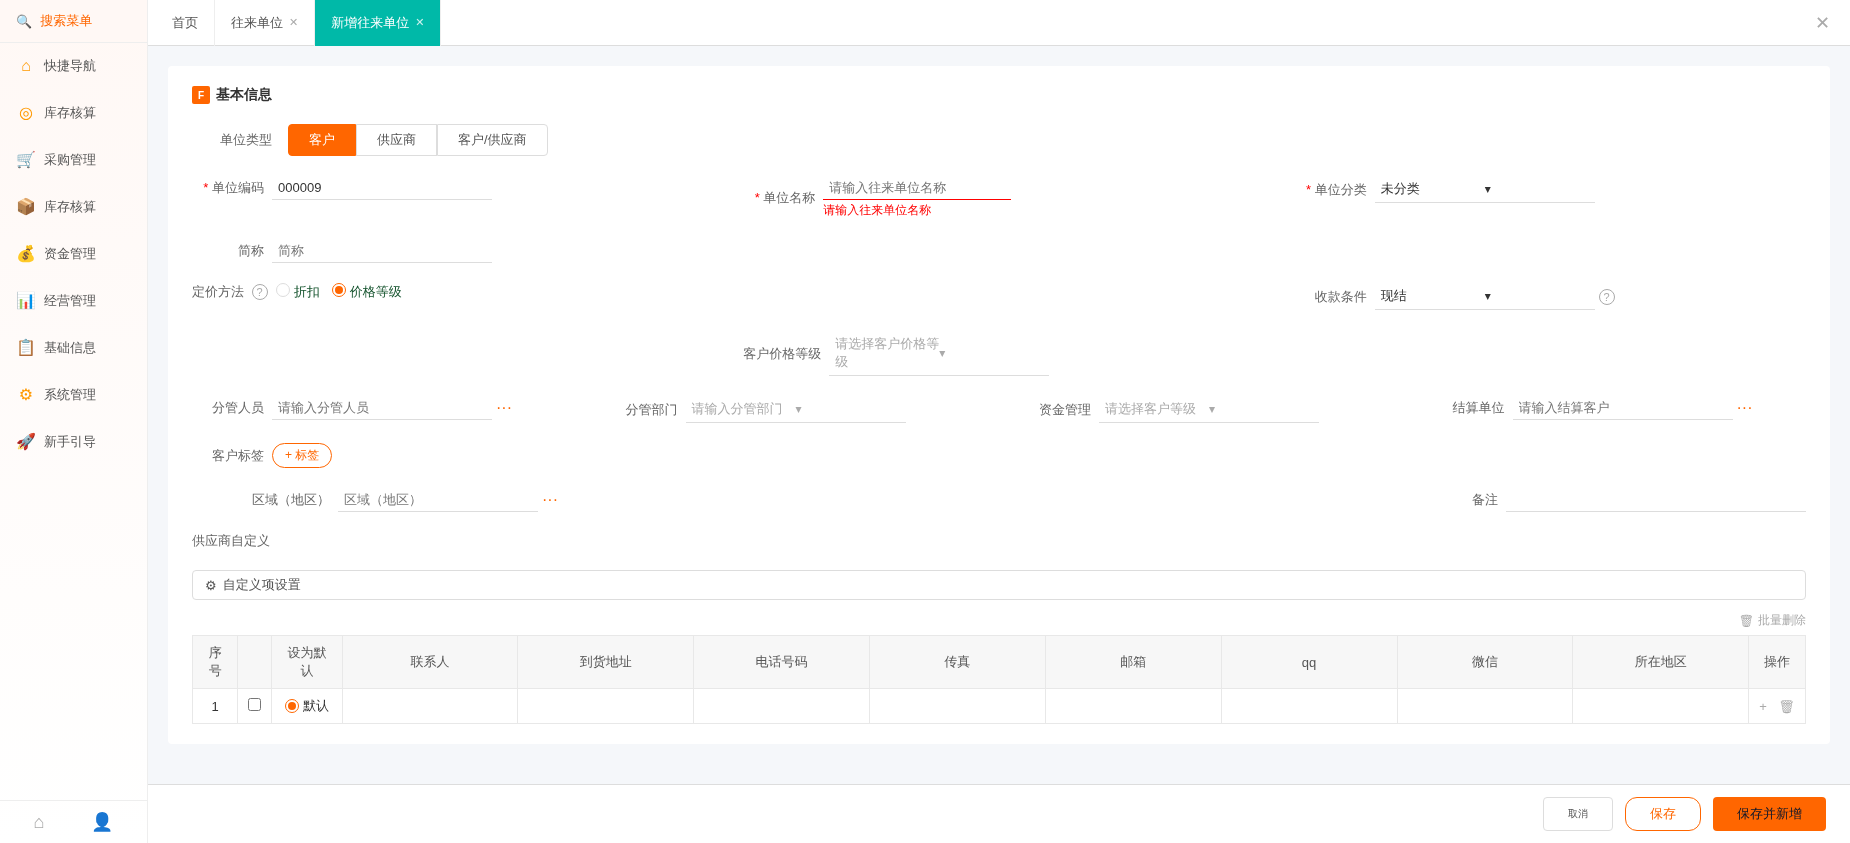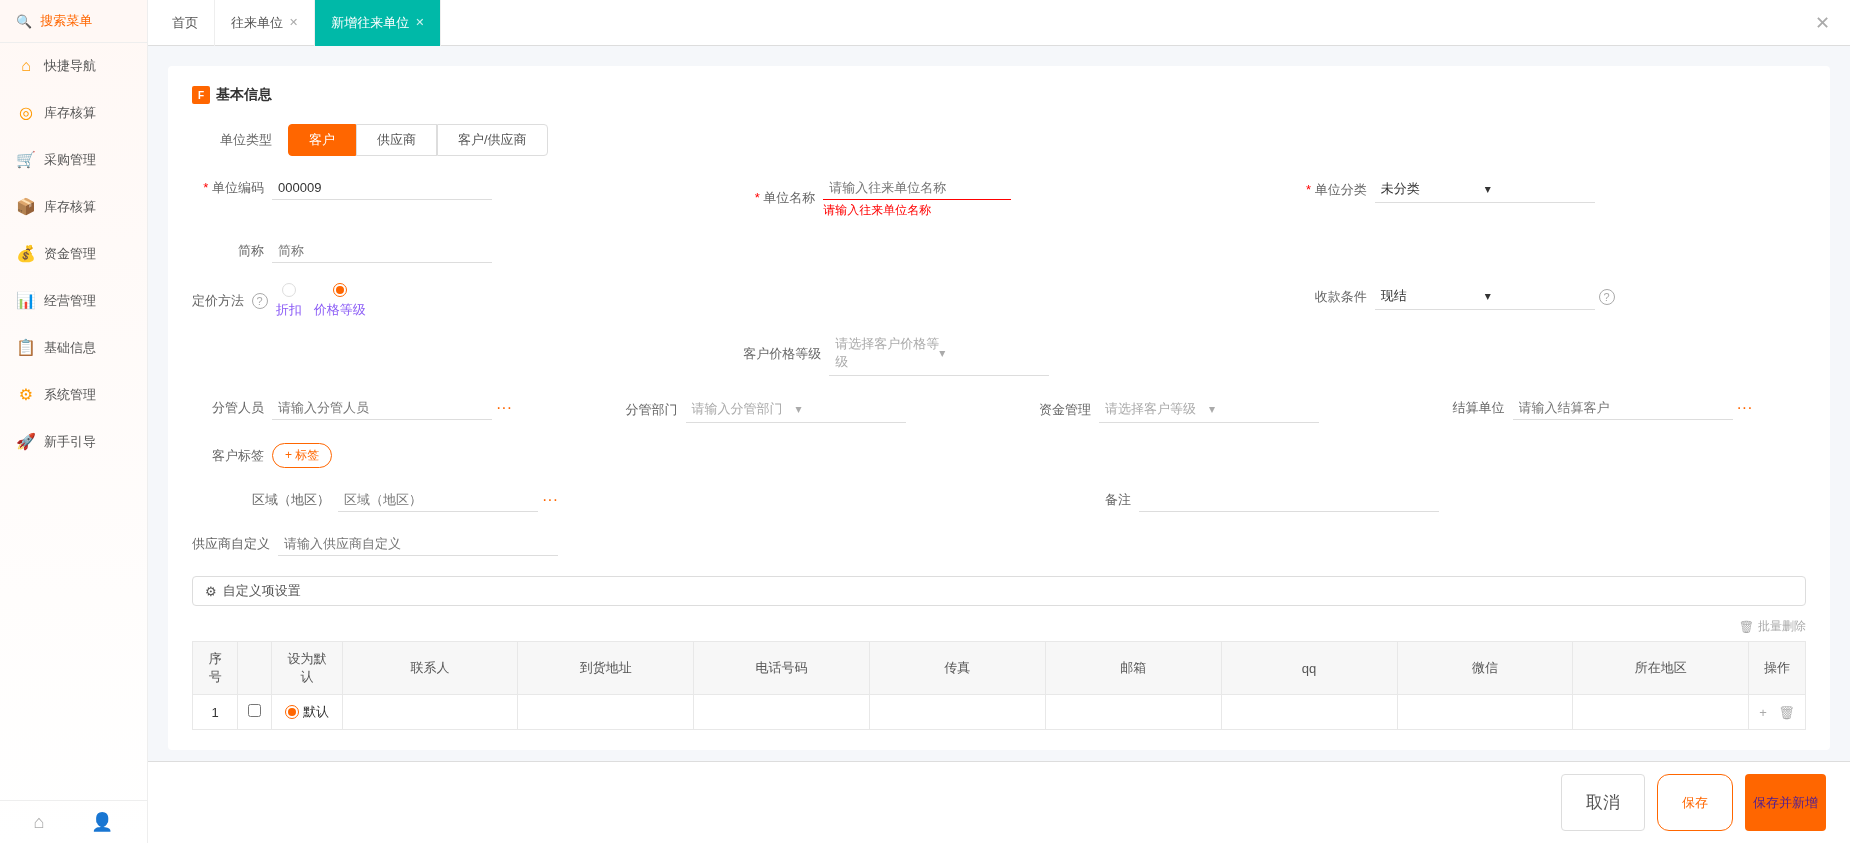--- a/index.html
+++ b/index.html
@@ -109,21 +109,21 @@
     .field-input { flex: 1; border: none; border-bottom: 1px solid #ddd; padding: 4px 6px; font-size: 13px; color: #333; outline: none; background: transparent; max-width: 220px; }
     .field-input.error { border-bottom-color: red; }
     .error-msg { color: red; font-size: 12px; margin-top: 2px; display: block; }
     .field-select { display: flex; align-items: center; border-bottom: 1px solid #ddd; padding: 4px 6px; min-width: 160px; max-width: 220px; cursor: pointer; flex: 1; }
     .field-select span { flex: 1; color: #aaa; font-size: 13px; }
     .field-select .chevron { color: #aaa; font-size: 12px; }
     .field-select.has-value span { color: #333; }
 
     
     .radio-group { display: flex; align-items: center; gap: 12px; }
-    .radio-item { display: flex; align-items: center; gap: 4px; cursor: pointer; font-size: 13px; color: #8b5cf6; flex-direction: column; }
+    .radio-item { display: flex; align-items: flex-start; gap: 4px; cursor: pointer; font-size: 13px; color: #14532d; }
     .radio-circle { width: 14px; height: 14px; border-radius: 50%; border: 1px solid #ddd; display: flex; align-items: center; justify-content: center; }
     .radio-circle.checked { border-color: #f60; }
     .radio-circle.checked::after { content: ''; width: 8px; height: 8px; border-radius: 50%; background: #f60; }
 
     
     .tag-add { display: flex; align-items: center; gap: 4px; border: 1px solid #f60; border-radius: 20px; padding: 3px 12px; color: #f60; cursor: pointer; font-size: 12px; }
 
     
     .more-btn { color: #f60; font-size: 16px; cursor: pointer; margin-left: 4px; }
 
@@ -142,23 +142,23 @@
     
     .bottom-bar {
       background: #fff;
       border-top: 1px solid #ddd;
       padding: 12px 24px;
       display: flex;
       justify-content: flex-end;
       gap: 12px;
       flex-shrink: 0;
     }
-    .btn-cancel { padding: 16px 24px; border: 1px solid #ddd; border-radius: 4px; background: #fff; color: #555; cursor: pointer; font-size: 17px; }
+    .btn-cancel { padding: 7px 24px; border: 1px solid #ddd; border-radius: 4px; background: #fff; color: #555; cursor: pointer; font-size: 10px; }
     .btn-save { padding: 7px 24px; border: 1px solid #ddd; border-radius: 12px; background: #fff; color: #f60; cursor: pointer; font-size: 13px; border-color: #f60; }
-    .btn-save-new { padding: 7px 8px; border-radius: 4px; background: #f60; color: #4c1d95; cursor: pointer; font-size: 13px; border: none; }
+    .btn-save-new { padding: 7px 24px; border-radius: 4px; background: #f60; color: #0f172a; cursor: pointer; font-size: 13px; border: none; }
 
     .form-field-wrapper { display: flex; flex-direction: column; }
     .field-row-inner { display: flex; align-items: center; }
   </style>
 </head>
 <body>
 
 <div class="sidebar">
   <div class="sidebar-top">
     <span>🔍</span>
@@ -343,30 +343,29 @@
           </div>
         </div>
       </div>
 
       <div class="form-row">
         <div class="form-field" style="margin-left:60px;">
           <span class="field-label">区域（地区）</span>
           <input class="field-input" type="text" style="max-width: 200px;" placeholder="区域（地区）">
           <span class="more-btn">···</span>
         </div>
-        <div class="form-field" style="margin-left:60px;">
+        <div class="form-field" style="margin-left:60px;justify-content:flex-end;">
           <span class="field-label">备注</span>
           <input class="field-input" type="text" style="max-width: 300px;">
         </div>
       </div>
 
       <div class="form-row">
         <div class="form-field">
           <span class="field-label">供应商自定义</span>
-          <input class="field-input" type="text" style="max-width: 280px;" placeholder="请输入供应商自定义">
         </div>
       </div>
 
       <div class="custom-btn">
         <span>⚙</span>
         <span>自定义项设置</span>
       </div>
 
       <div class="batch-delete">
         <span>🗑</span>

